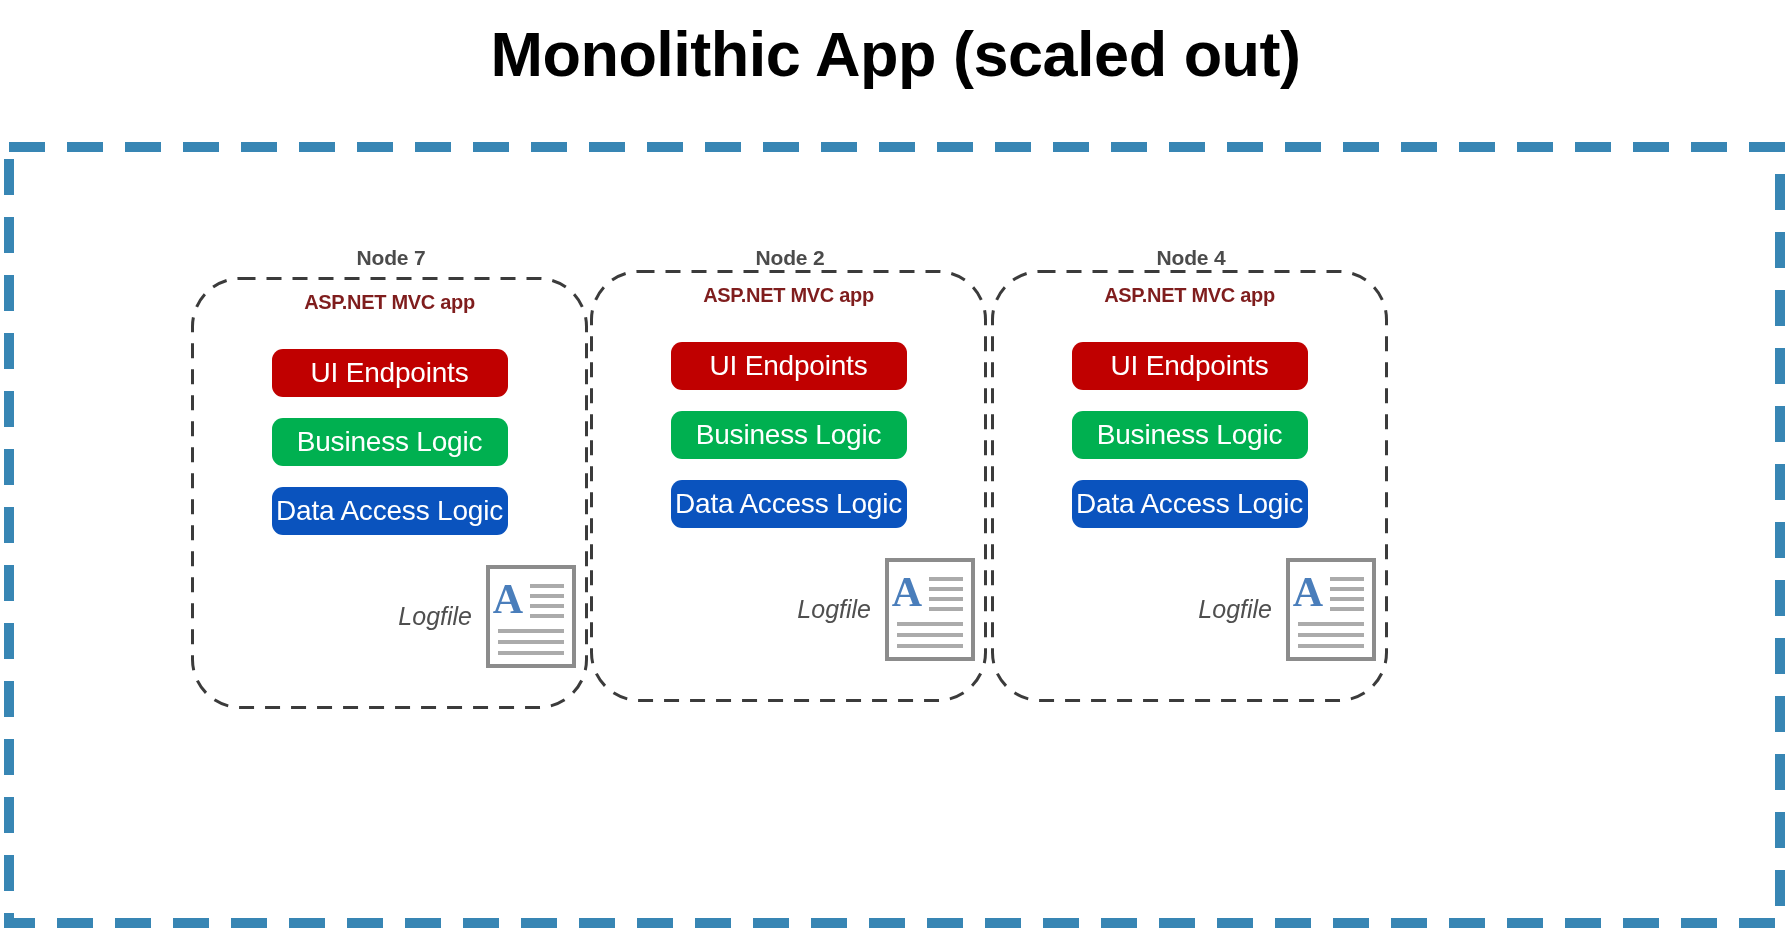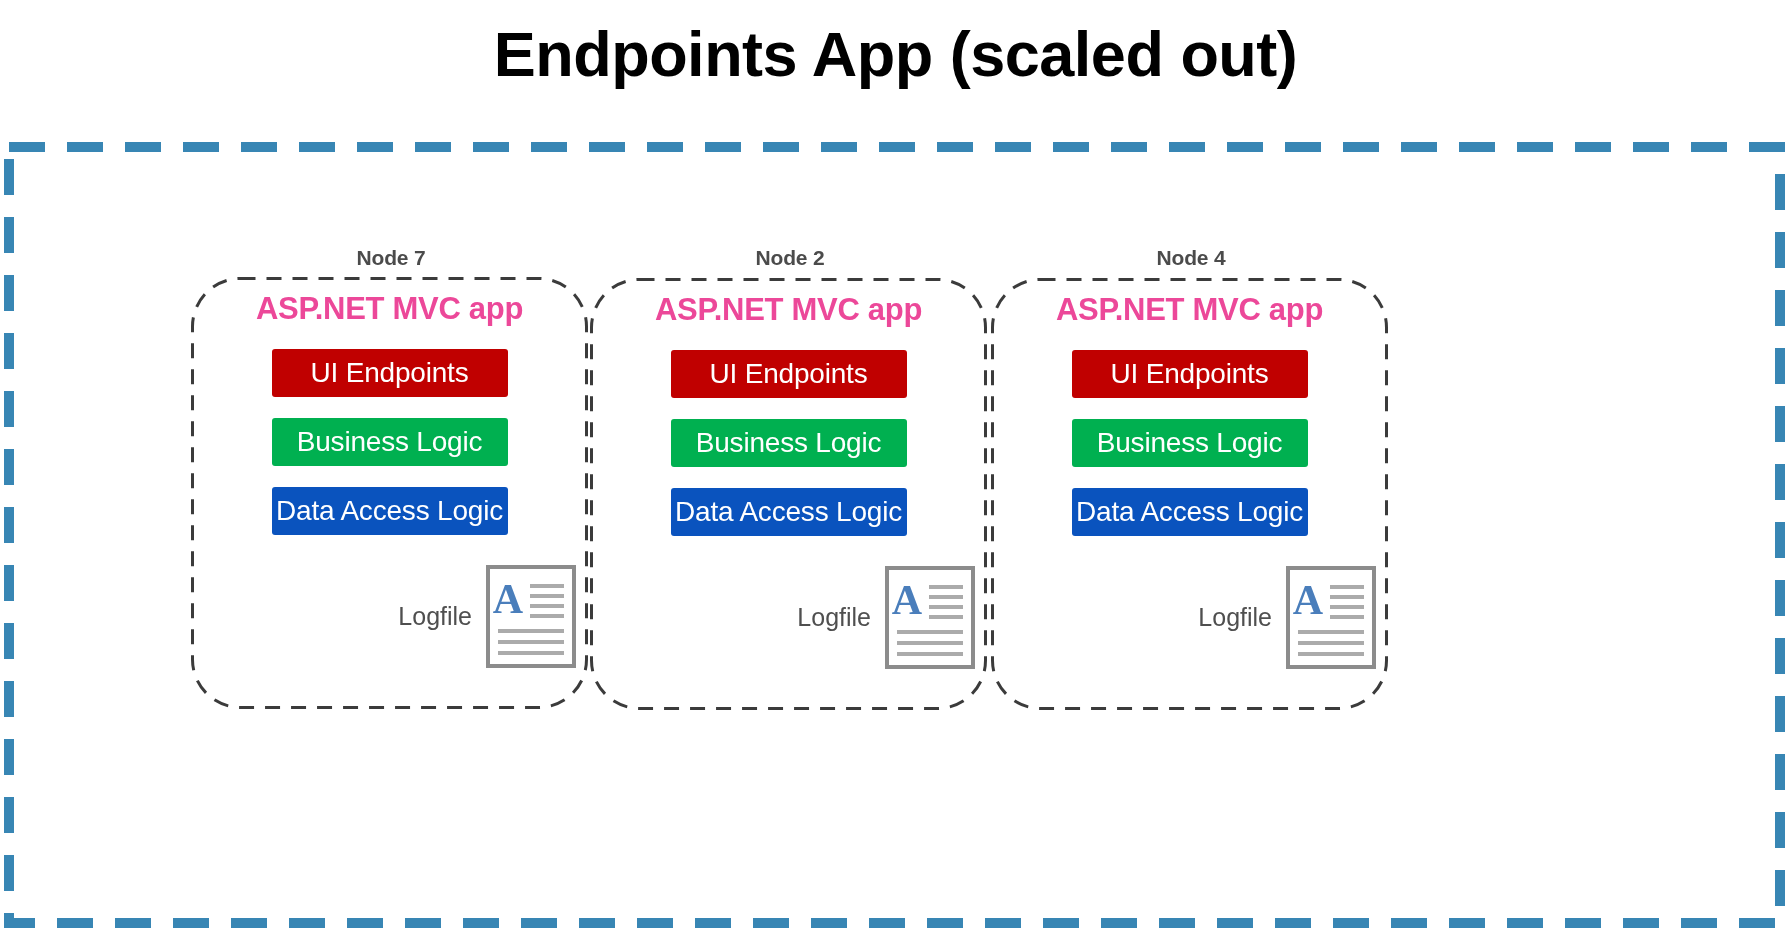--- a/index.html
+++ b/index.html
@@ -56,21 +56,20 @@
   }
   #node-column-1 { left: 191px; }
   #node-column-2 { left: 590px; }
   #node-column-3 { left: 991px; }
 
   .node-label {
     text-align: center;
     font-size: 21px;
     font-weight: bold;
     color: #4b4b4b;
-    margin-bottom: 8px;
     letter-spacing: -0.2px;
   }
   #node-column-1 .node-label { margin-bottom: 7px; }
 
   .node-box {
     position: relative;
     width: 397px;
     height: 432px;
     box-sizing: border-box;
   }
@@ -82,38 +81,38 @@
     height: 100%;
     overflow: visible;
   }
 
   .app-title {
     position: absolute;
     top: 14px;
     left: 0;
     width: 100%;
     text-align: center;
-    font-size: 31px;
+    font-size: 20px;
     font-weight: bold;
-    color: #ec4899;
+    color: #7f1d1d;
     letter-spacing: -0.3px;
     white-space: nowrap;
   }
 
   .layer-stack {
     position: absolute;
     top: 72px;
     left: 0;
     width: 100%;
   }
   .layer-bar {
     width: 236px;
     height: 48px;
     margin: 0 auto 21px auto;
-    border-radius: 3px;
+    border-radius: 11px;
     color: #ffffff;
     font-size: 28px;
     display: flex;
     align-items: center;
     justify-content: center;
     letter-spacing: -0.2px;
     white-space: nowrap;
   }
   .layer-bar:last-child { margin-bottom: 10px; }
 
@@ -127,32 +126,33 @@
     align-items: center;
     justify-content: flex-end;
     padding-right: 12px;
     box-sizing: border-box;
   }
   .logfile-label {
     font-size: 25px;
     color: #4f4f4f;
     margin-right: 14px;
     white-space: nowrap;
+    font-style: italic;
   }
   .logfile-icon {
     width: 90px;
     height: 103px;
     flex: 0 0 auto;
     display: block;
   }
 </style>
 </head>
 <body>
 
-<div id="diagram-title">Endpoints App (scaled out)</div>
+<div id="diagram-title">Monolithic App (scaled out)</div>
 
 <div id="cluster-boundary">
   <svg class="frame-svg" viewBox="0 0 1781 786" preserveAspectRatio="none">
     <rect x="5" y="5" width="1771" height="776" fill="none" stroke="#3886B4" stroke-width="10" stroke-dasharray="36 22" stroke-linecap="butt"></rect>
   </svg>
 </div>
 
 <div class="node-column" id="node-column-1">
   <div class="node-label">Node 7</div>
   <div class="node-box">

